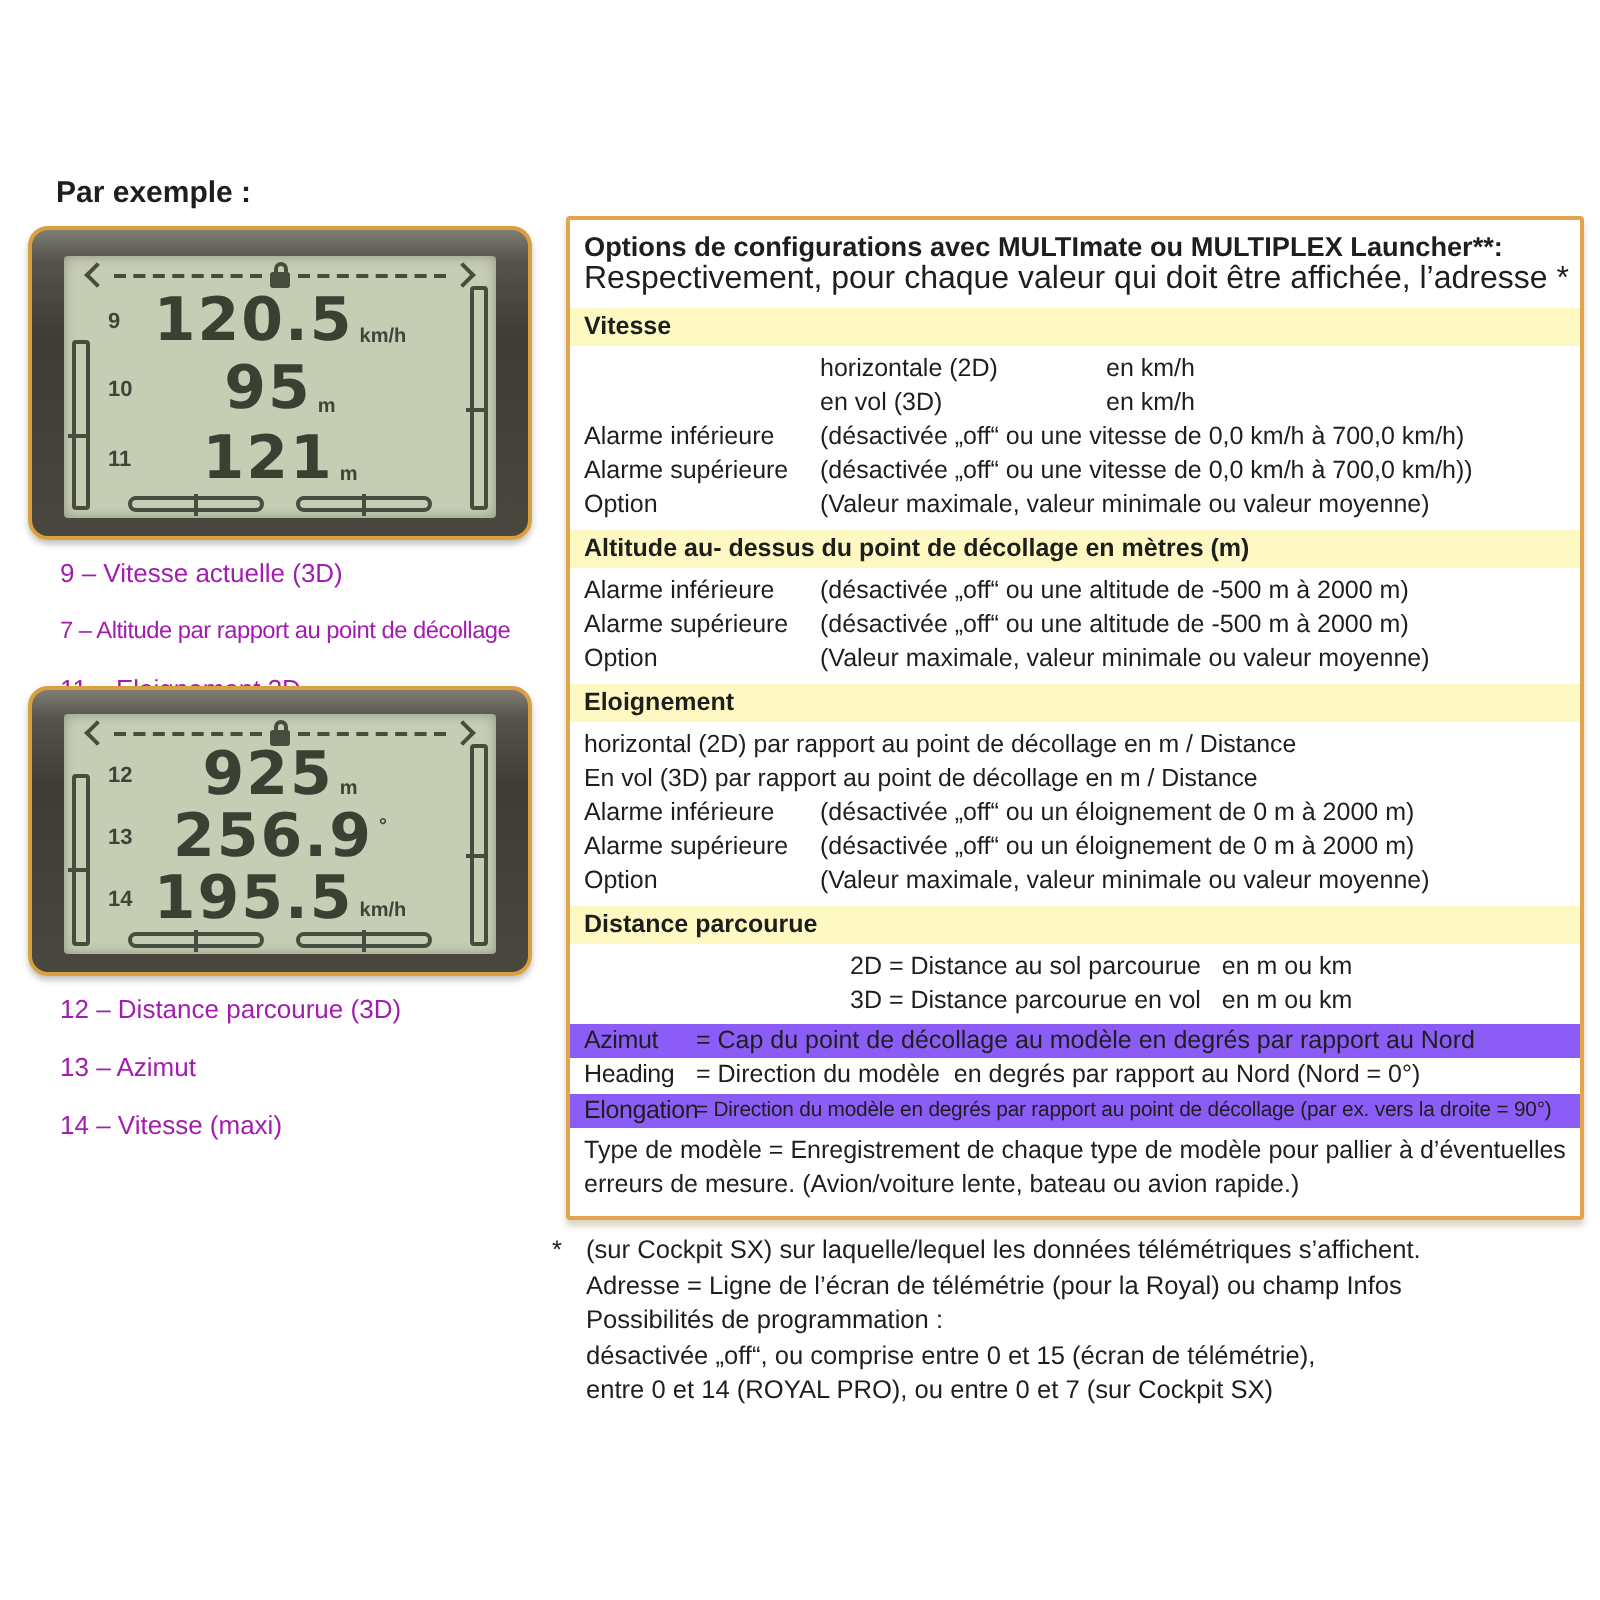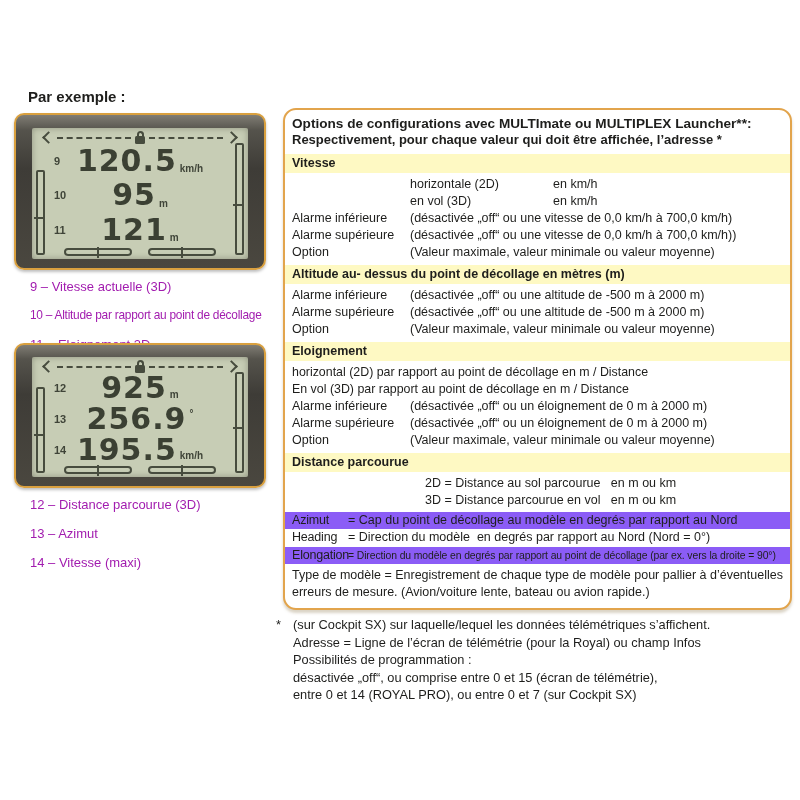--- a/index.html
+++ b/index.html
@@ -49,25 +49,25 @@
   .hslider:after{content:"";position:absolute;left:50%;top:-3px;height:11px;width:2px;
                  background:#474c3e;transform:translateX(-50%);}
 
   .captions{position:absolute;left:30px;font-size:13px;line-height:29px;color:#a21caf;}
   .captions-top{top:272px;}
   .captions-bottom{top:490px;}
   .caption-narrow{font-size:11.9px;letter-spacing:-0.25px;}
 
   
   .panel{position:absolute;left:283px;top:108px;width:509px;box-sizing:border-box;
-         border:2px solid #e2a44c;border-radius:13px;background:#fff;
+         border:2px solid #e2a44c;border-radius:2px;background:#fff;
          box-shadow:0 3px 3px rgba(150,130,90,.35);
          font-size:12.5px;line-height:17px;overflow:hidden;padding-bottom:4px;}
   .ptitle{font-weight:bold;font-size:13.6px;line-height:17px;padding:5px 6px 0 7px;white-space:nowrap;}
-  .psubtitle{font-weight:bold;font-size:13px;line-height:16px;padding:0 6px 2px 7px;white-space:nowrap;}
+  .psubtitle{font-weight:normal;font-size:16px;line-height:16px;padding:0 6px 2px 7px;white-space:nowrap;}
   .band{background:#fef9c3;font-weight:bold;padding:1px 6px 1px 7px;margin:4px 0 3px;}
   .prow{display:flex;padding:0 6px 0 7px;white-space:pre-wrap;}
   .col-label{width:118px;flex:none;}
   .col-mid{width:143px;flex:none;}
   .col-label2{width:56px;flex:none;letter-spacing:-0.2px;}
   .indent-a{white-space:nowrap;font-size:12.4px;text-align:right;}
   .indent-b{padding-left:140px;}
   .hl{background:#8b5cf6;white-space:pre-wrap;}
   .hl-az{margin-top:3px;}
   .hl-el{margin:1px 0 2px;}
@@ -112,21 +112,21 @@
     <span class="vbar vbar-right"></span>
     <div class="hsliders">
       <span class="hslider"></span>
       <span class="hslider"></span>
     </div>
   </div>
 </div>
 
 <div class="captions captions-top">
   <div>9 – Vitesse actuelle (3D)</div>
-  <div class="caption-narrow">10 – Altitude par rapport au point de décollage</div>
+  <div class="caption-narrow">7 – Altitude par rapport au point de décollage</div>
   <div>11 – Eloignement 3D</div>
 </div>
 
 <div class="lcd lcd-2">
   <div class="screen">
     <div class="dash-row">
       <span class="chev chev-l"></span>
       <span class="dash-line"></span>
       <span class="lock"></span>
       <span class="dash-line"></span>

